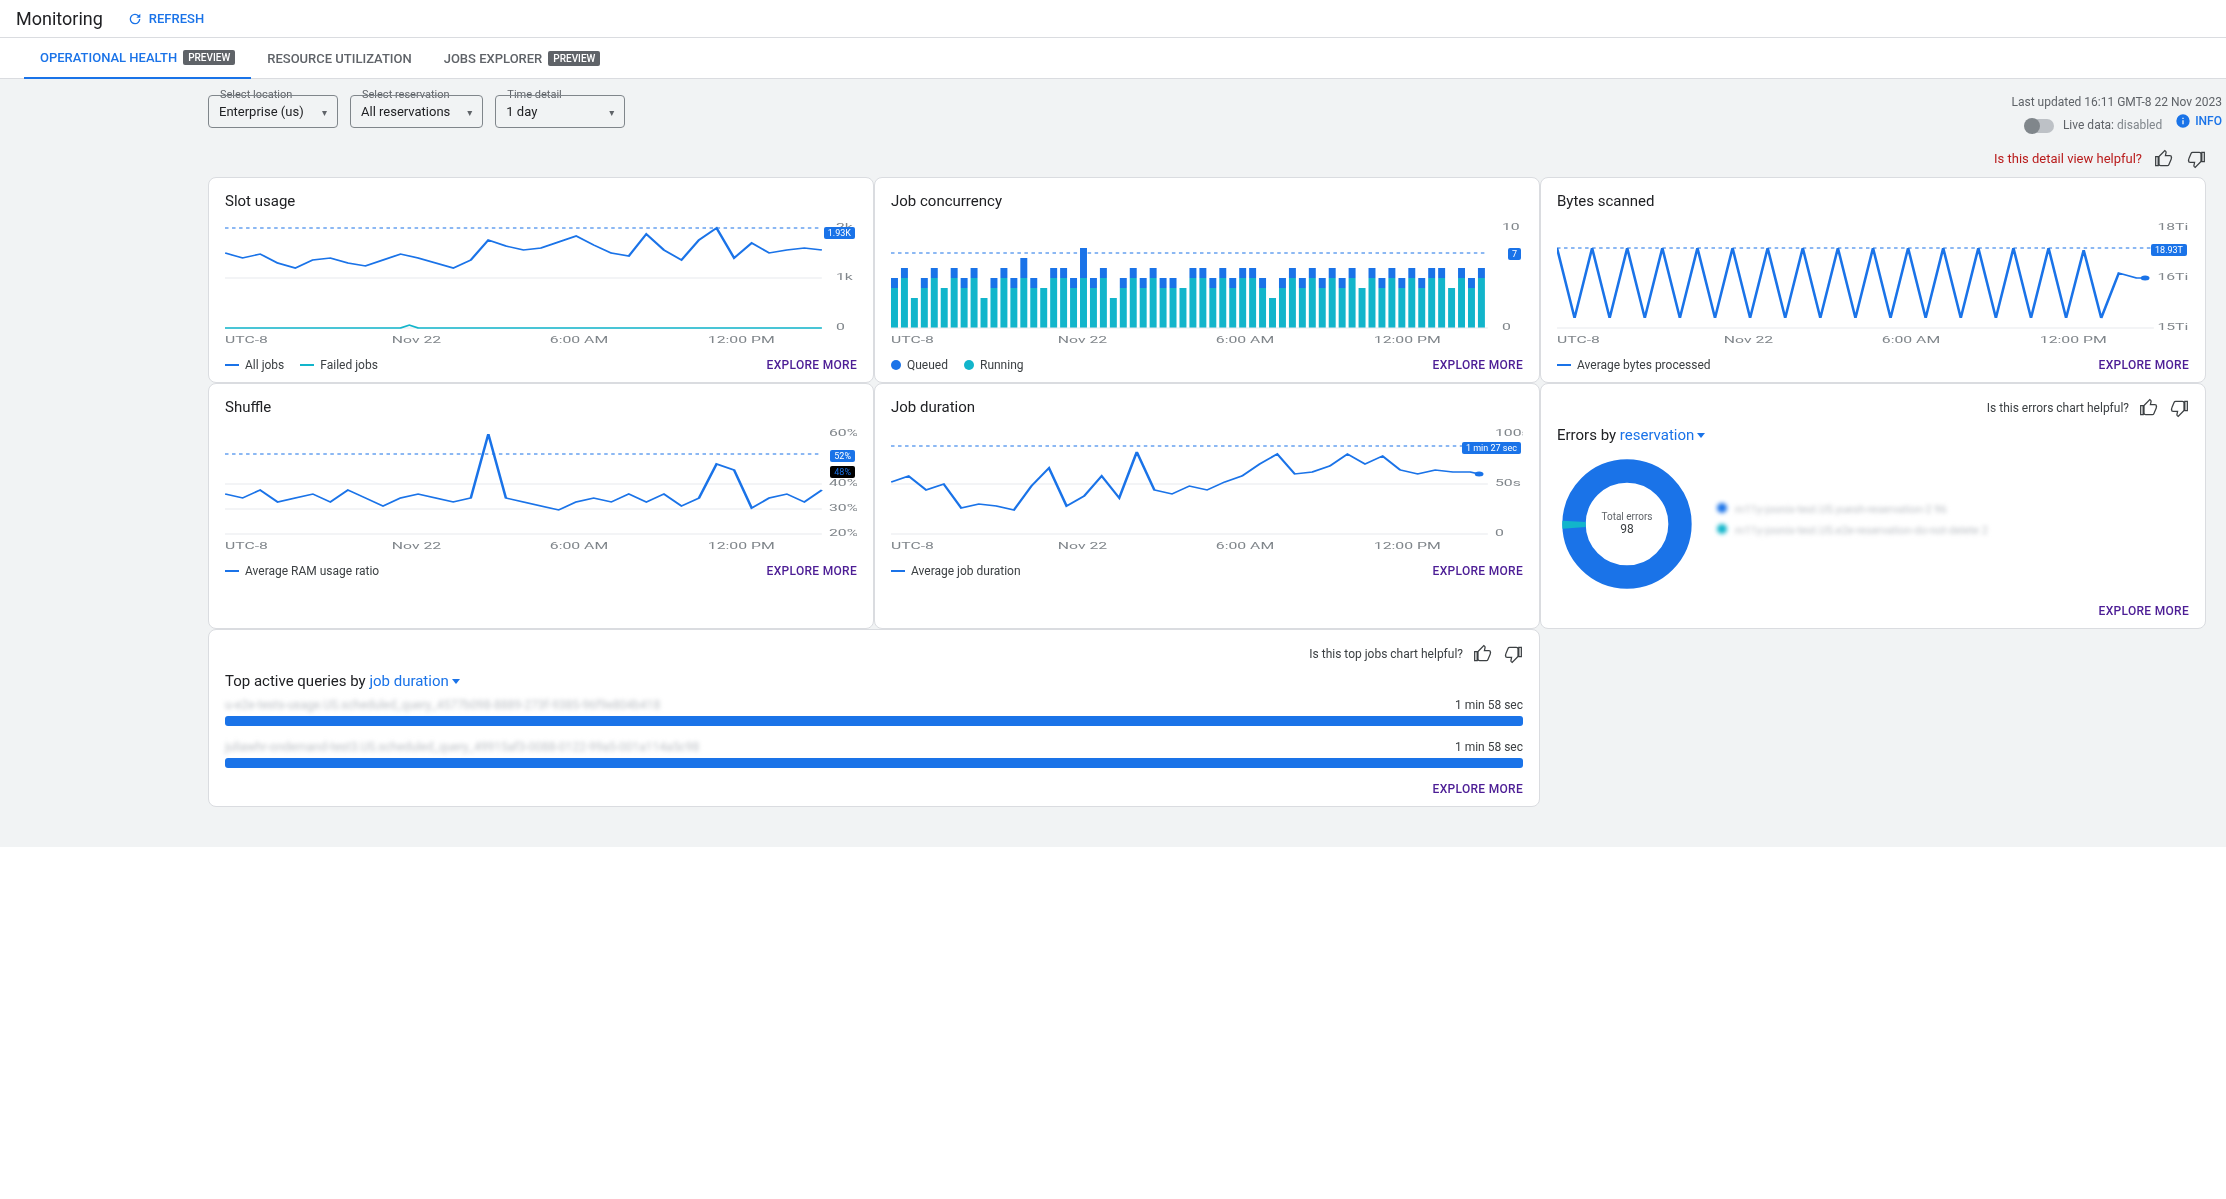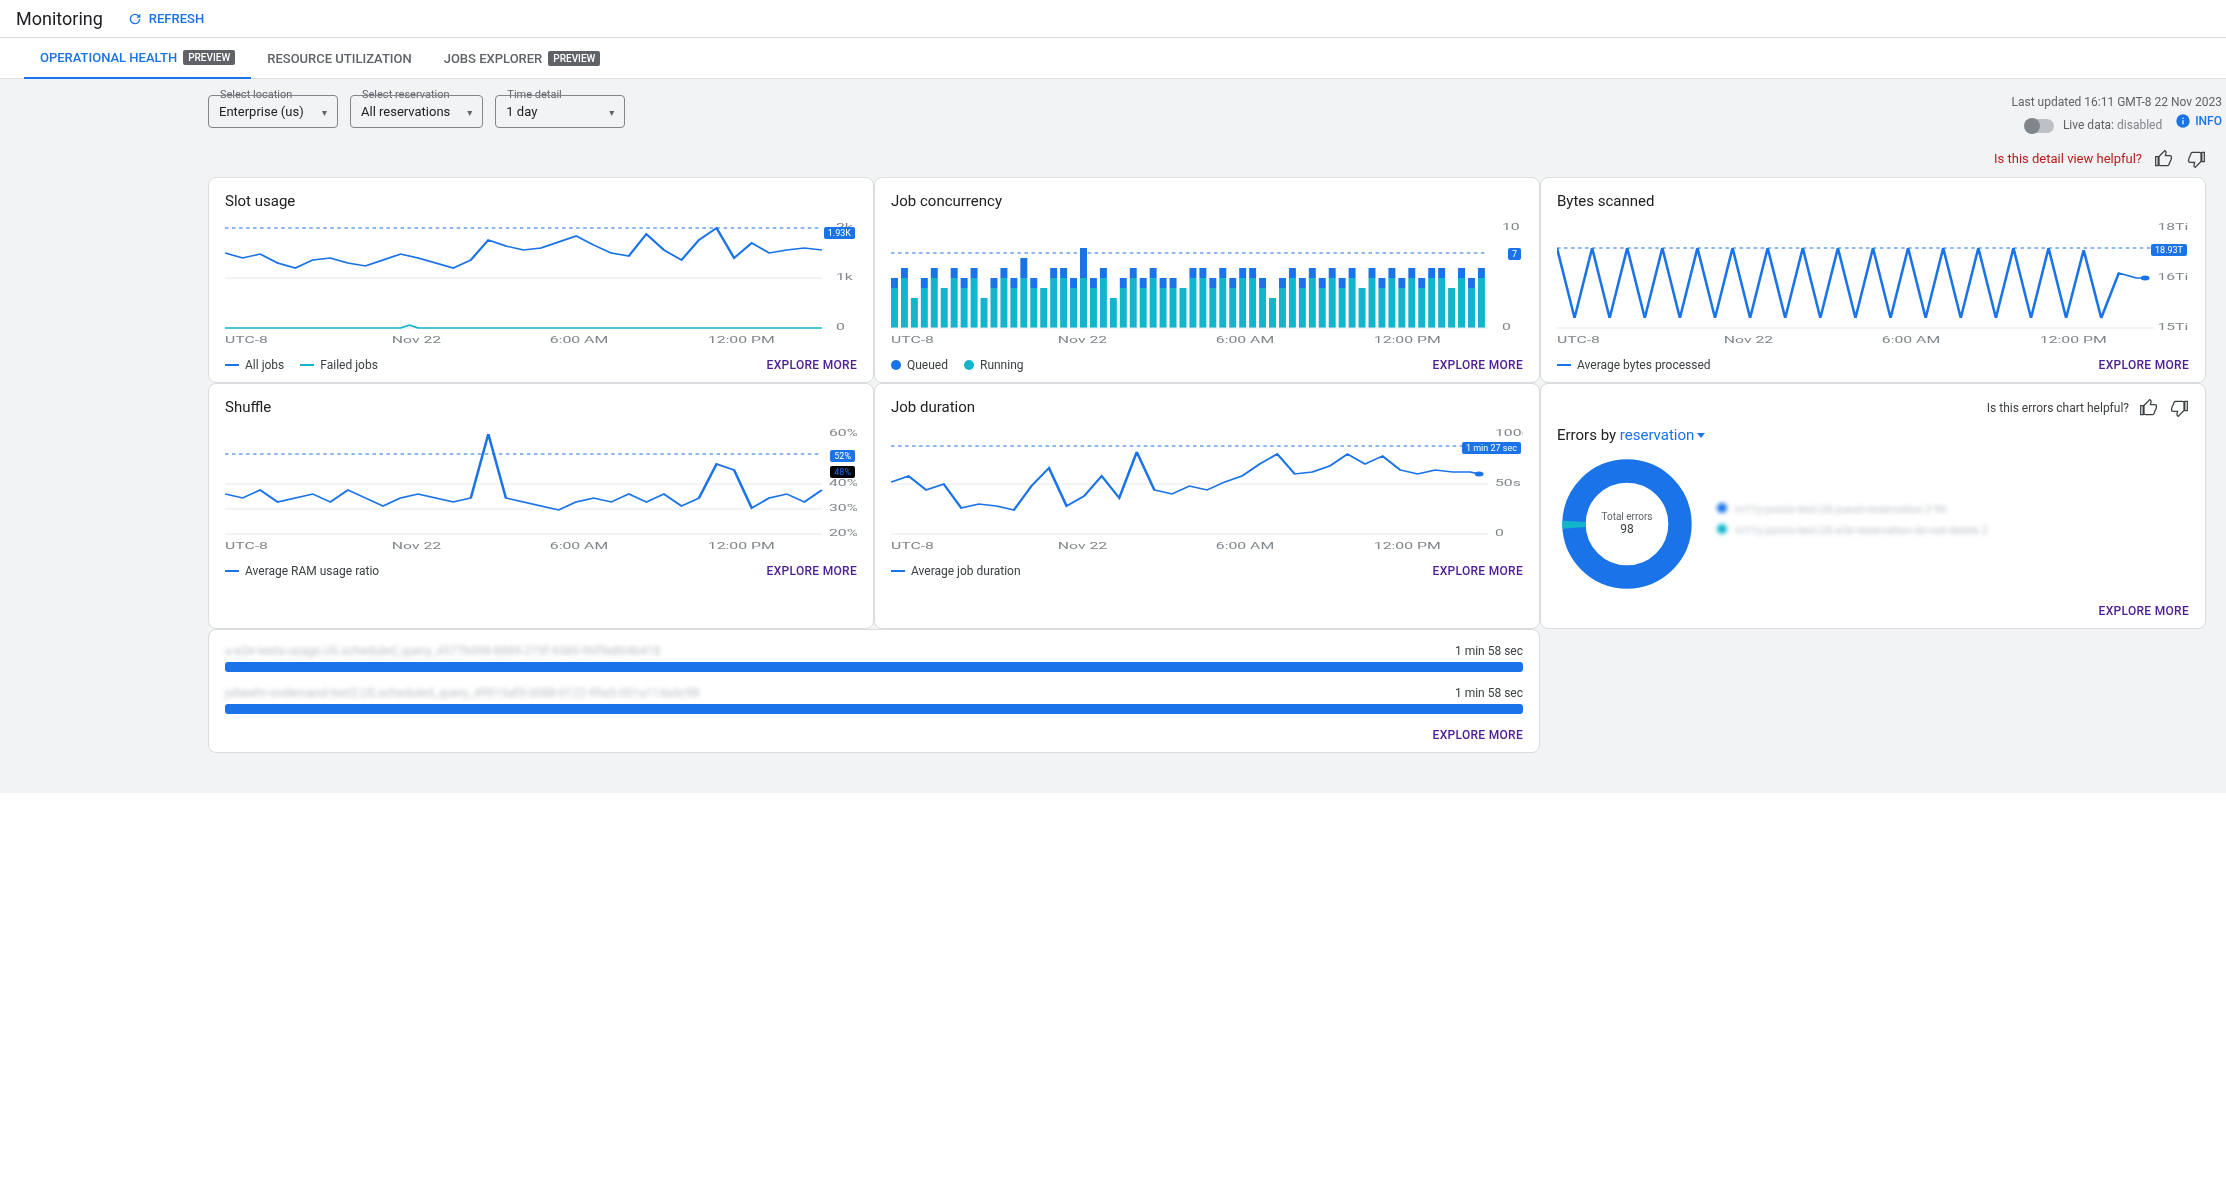--- a/index.html
+++ b/index.html
@@ -433,20 +433,32 @@
               <span>m11y-joonix-test.US.e2e-reservation-do-not-delete 2</span>
             </div>
         </div>
       </div>
       <div class="card-footer" style="justify-content:flex-end">
         <span class="explore">EXPLORE MORE</span>
       </div>
     </div>
 
     <div class="card bottom-card">
+      <div class="card-feedback">
+        <span>Is this top jobs chart helpful?</span>
+        <span class="thumb"><svg viewBox="0 0 24 24">
+              <path d="M2 20h3V9H2v11zm19-10c0-1.1-.9-2-2-2h-5.3l.8-3.8v-.3c0-.4-.2-.8-.4-1.1L13 2 6.6 8.4c-.4.4-.6.9-.6 1.4V18c0 1.1.9 2 2 2h8c.8 0 1.5-.5 1.8-1.2l2.9-6.8c.1-.2.1-.5.1-.7V10z"></path>
+            </svg></span>
+        <span class="thumb"><svg viewBox="0 0 24 24">
+              <path d="M22 4h-3v11h3V4zM3 14c0 1.1.9 2 2 2h5.3l-.8 3.8v.3c0 .4.2.8.4 1.1L11 22l6.4-6.4c.4-.4.6-.9.6-1.4V6c0-1.1-.9-2-2-2H8c-.8 0-1.5.5-1.8 1.2L3.3 12c-.1.2-.1.5-.1.7V14z"></path>
+            </svg></span>
+      </div>
+      <div class="card-title">
+        <span>Top active queries by </span><span class="link-text"><span>job duration</span><span class="triangle-down"></span></span>
+      </div>
       <div class="query-row">
         <div class="query-label-row">
           <span class="query-name">u-e2e-tests-usage.US.scheduled_query_4577b098-8889-273f-9385-96f9e804b418</span>
           <span>1 min 58 sec</span>
         </div>
         <div class="progress"></div>
       </div>
       <div class="query-row">
         <div class="query-label-row">
           <span class="query-name">juliawhr-ondemand-test3.US.scheduled_query_49915af3-0088-0122-99a5-001a114a5c98</span>

